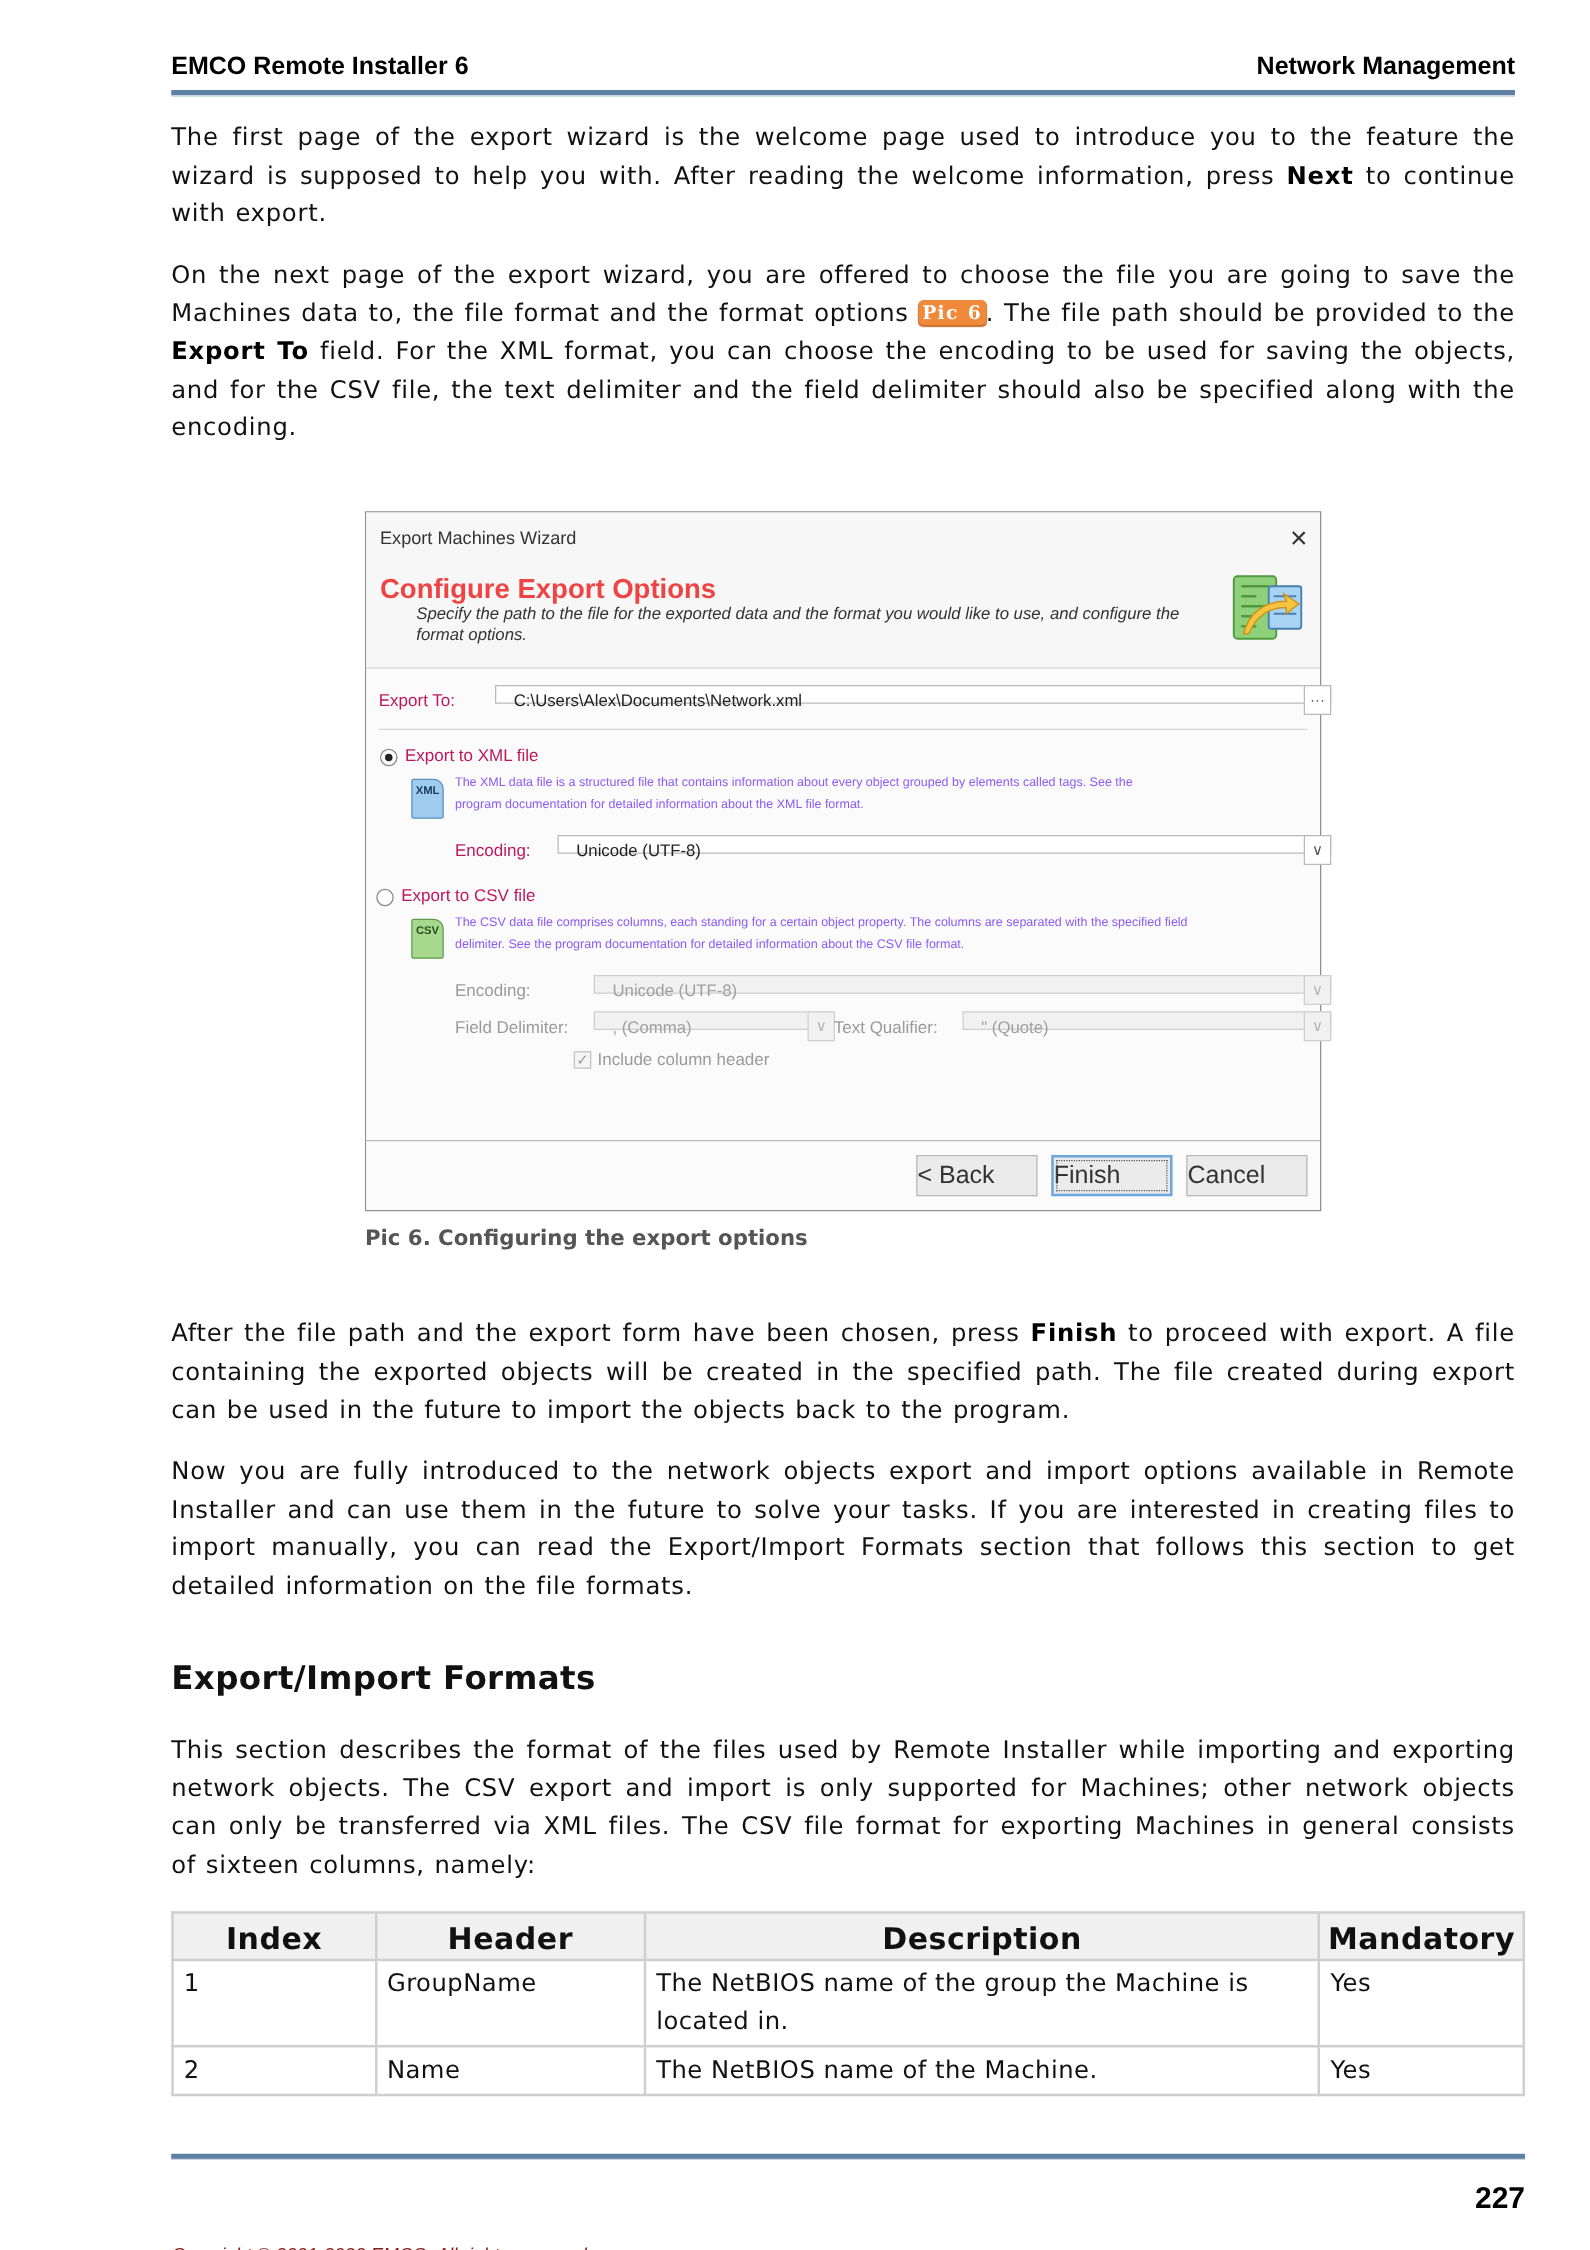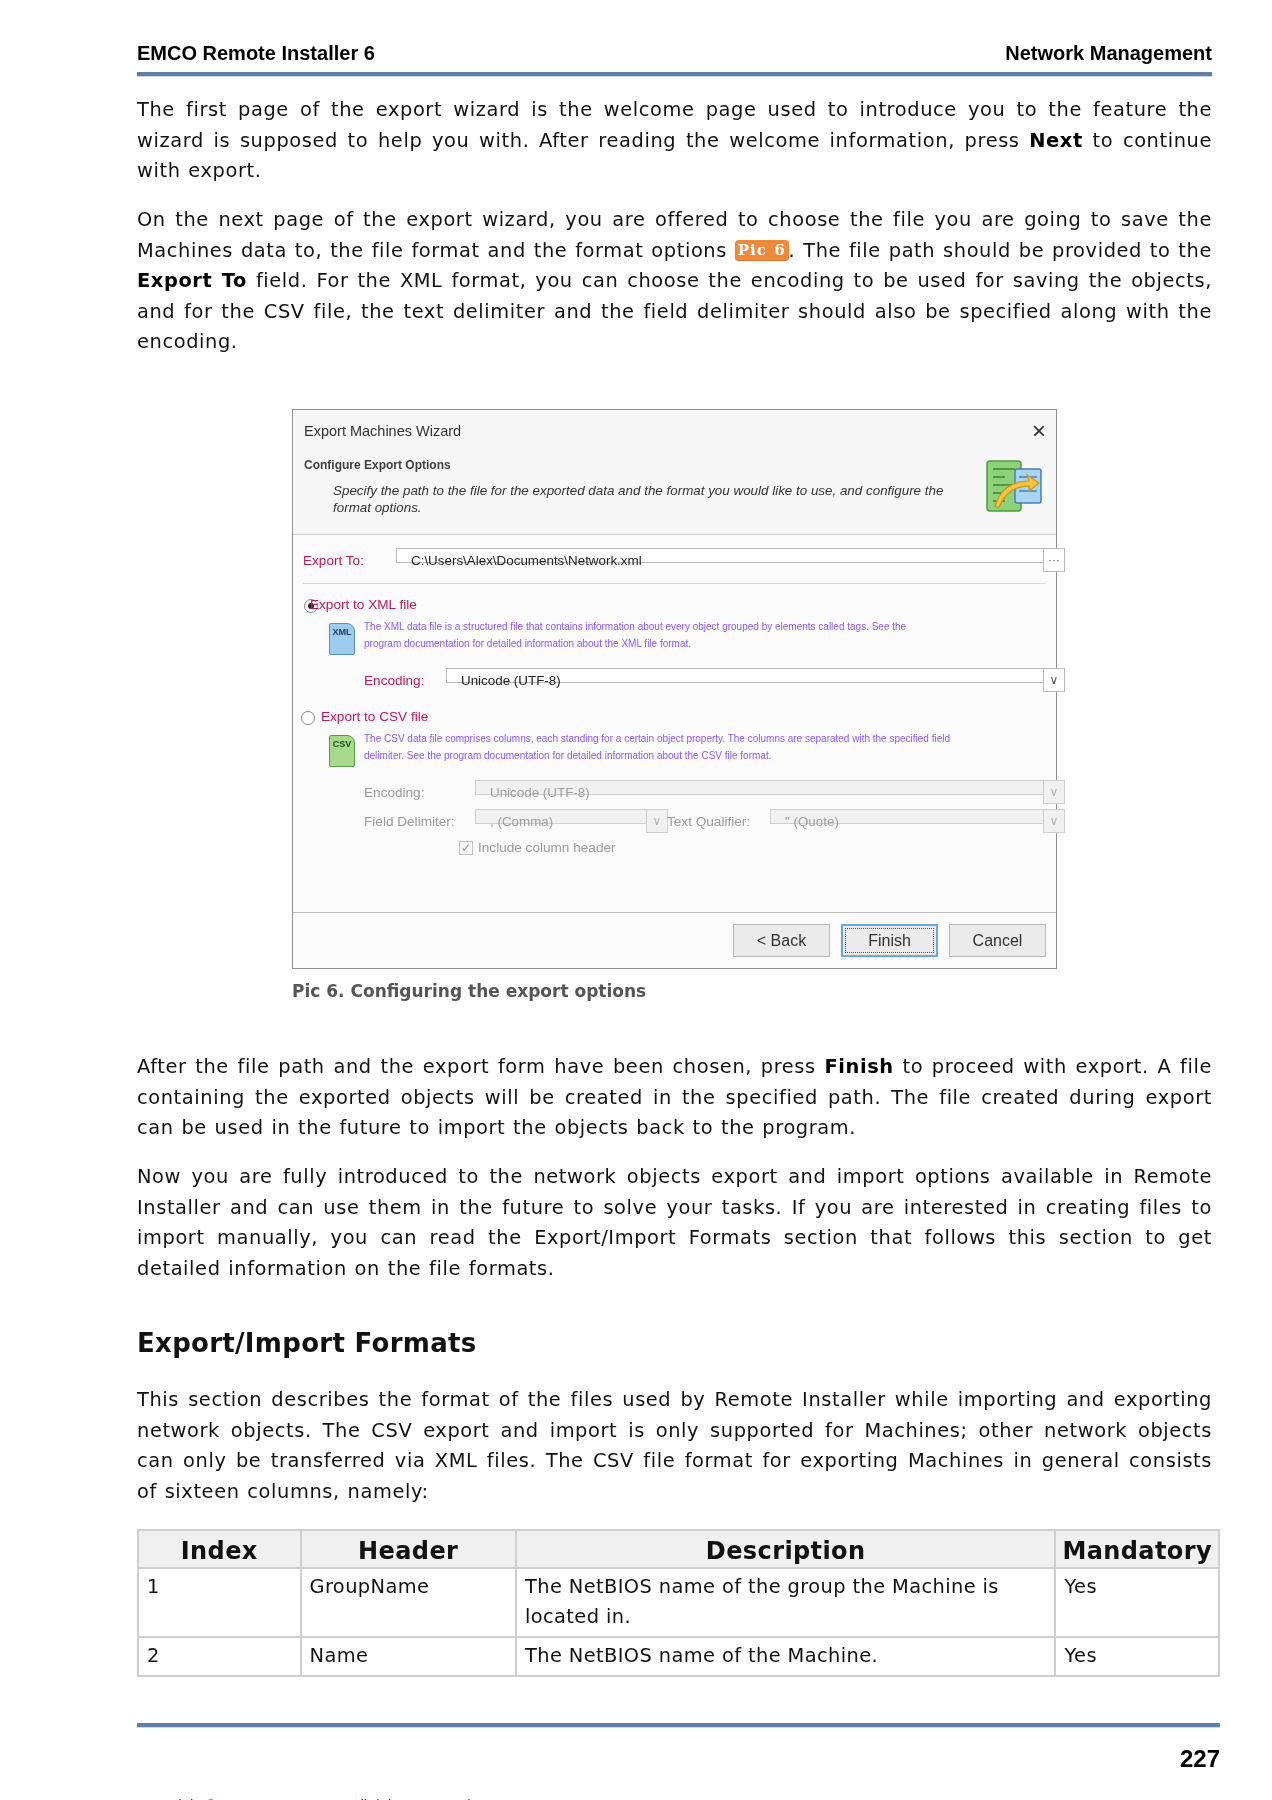--- a/index.html
+++ b/index.html
@@ -16,21 +16,21 @@
   .badge { display:inline-block; background:#f0893a; color:#fff; font-family:"DejaVu Serif", serif;
            font-weight:bold; font-size:15px; line-height:20px; padding:0 3px; border-radius:4px;
            vertical-align:2px; letter-spacing:1px; box-shadow:0 1px 1px #c66a25; }
 
   
   .dlg { left:292px; top:409px; width:763px; height:558px; border:1px solid #8e8e8e; background:#fff;
          font-family:"Liberation Sans", sans-serif; color:#333; }
   .dlg-head { position:absolute; left:0; top:0; right:0; height:124px; background:#f7f7f7; border-bottom:1px solid #cfcfcf; }
   .dlg-title { position:absolute; left:11px; top:13px; font-size:14.5px; color:#333; }
   .dlg-close { position:absolute; right:10px; top:6px; font-size:24px; color:#333; cursor:pointer; line-height:30px; }
-  .dlg-h2 { position:absolute; left:11px; top:48px; font-size:12px; font-weight:bold; color:#404040; }
+  .dlg-h2 { position:absolute; left:11px; top:48px; font-size:22px; font-weight:bold; color:#ef4444; }
   .dlg-desc { position:absolute; left:40px; top:72px; width:620px; font-size:13.4px; line-height:17px; color:#333;font-style:italic; }
   .dlg-icon { position:absolute; right:11px; top:45px; width:62px; height:62px; }
   .dlg-body { position:absolute; left:0; top:125px; right:0; height:377px; background:#fbfbfb; }
   .lbl { position:absolute; font-size:13.6px; color:#be185d; }
   .lbl.dis { color:#9a9a9a; }
   .field { position:absolute; height:15px; border:1px solid #b9b9b9; background:#fff; font-size:13.4px;
            line-height:24px; padding-left:14px; box-sizing:border-box; color:#222;margin-left:16px; }
   .field.dis { background:#f1f1f1; border-color:#cfcfcf; color:#a0a0a0; }
   .drop { position:absolute; top:-1px; right:-1px; width:22px; height:24px; border:1px solid #b9b9b9;
           box-sizing:border-box; text-align:center; font-size:12px; line-height:22px; color:#555; background:#fff; }
@@ -40,21 +40,21 @@
   .radio.on::after { content:""; position:absolute; left:3px; top:3px; width:6px; height:6px; border-radius:50%; background:#222; }
   .ftype { position:absolute; width:26px; height:32px; border-radius:2px 8px 2px 2px; box-sizing:border-box;
            font-size:9px; font-weight:bold; text-align:center; line-height:16px; }
   .ftype.xml { background:#9fcbee; border:1px solid #5b8fbf; color:#1b3d66; }
   .ftype.csv { background:#a6d98e; border:1px solid #5d9a48; color:#24501a; }
   .desc { position:absolute; font-size:10px; line-height:16.5px; color:#8b5cf6; width:600px; }
   .chk { position:absolute; width:14px; height:14px; border:1px solid #c2c2c2; background:#f5f5f5; box-sizing:border-box;
          font-size:12px; line-height:12px; text-align:center; color:#9a9a9a; }
   .dlg-foot { position:absolute; left:0; right:0; top:502px; bottom:0; background:#fbfbfb; border-top:1px solid #bdbdbd; }
   .btn { position:absolute; top:11px; height:33px; width:97px; border:1px solid #b8b8b8; background:#ebebeb;
-         font-size:16px; color:#333; text-align:center; line-height:31px; box-sizing:border-box; cursor:pointer; }
+         font-size:20px; color:#333; text-align:left; line-height:31px; box-sizing:border-box; cursor:pointer; }
   .btn.def { border:2px solid #6ea7dc; line-height:29px; }
   .btn.def::after { content:""; position:absolute; inset:2px; border:1px dotted #555; }
 
   .caption { left:292px; top:981px; font-size:17px; font-weight:bold; color:#555; }
   .h2 { left:137px; top:1328px; font-size:26px; font-weight:bold; color:#111; letter-spacing:0.3px; }
 
   table.grid { position:absolute; left:137px; top:1529px; width:1083px; border-collapse:collapse; }
   table.grid th, table.grid td { border:2px solid #cfcfcf; font-size:19.4px; vertical-align:top; text-align:left;
          padding:3px 8px 4px 8px; line-height:30px; letter-spacing:0.4px; }
   table.grid th { background:#f0f0f0; font-weight:bold; font-size:24px; text-align:center; padding:4px 6px 0 6px; line-height:32px; }
@@ -100,21 +100,21 @@
 
   <div class="dlg-body">
     <div class="lbl" style="left:10px; top:18px;">Export To:</div>
     <div class="field" style="left:87px; top:13px; width:669px;">
       <span>C:\Users\Alex\Documents\Network.xml</span>
       <div class="drop">···</div>
     </div>
     <div class="hr" style="top:48px;"></div>
 
     <div class="radio on" style="left:11px; top:64px;"></div>
-    <div class="lbl" style="left:17px; top:62px;">Export to XML file</div>
+    <div class="lbl" style="left:31px; top:62px;">Export to XML file</div>
     <div class="ftype xml" style="left:36px; top:88px;">XML</div>
     <div class="desc" style="left:71px; top:84px; width:580px;">The XML data file is a structured file that contains information about every object grouped by elements called tags. See the program documentation for detailed information about the XML file format.</div>
     <div class="lbl" style="left:71px; top:138px;">Encoding:</div>
     <div class="field" style="left:137px; top:133px; width:619px;">
       <span>Unicode (UTF-8)</span>
       <div class="drop">∨</div>
     </div>
 
     <div class="radio" style="left:8px; top:176px;"></div>
     <div class="lbl" style="left:28px; top:174px;">Export to CSV file</div>

